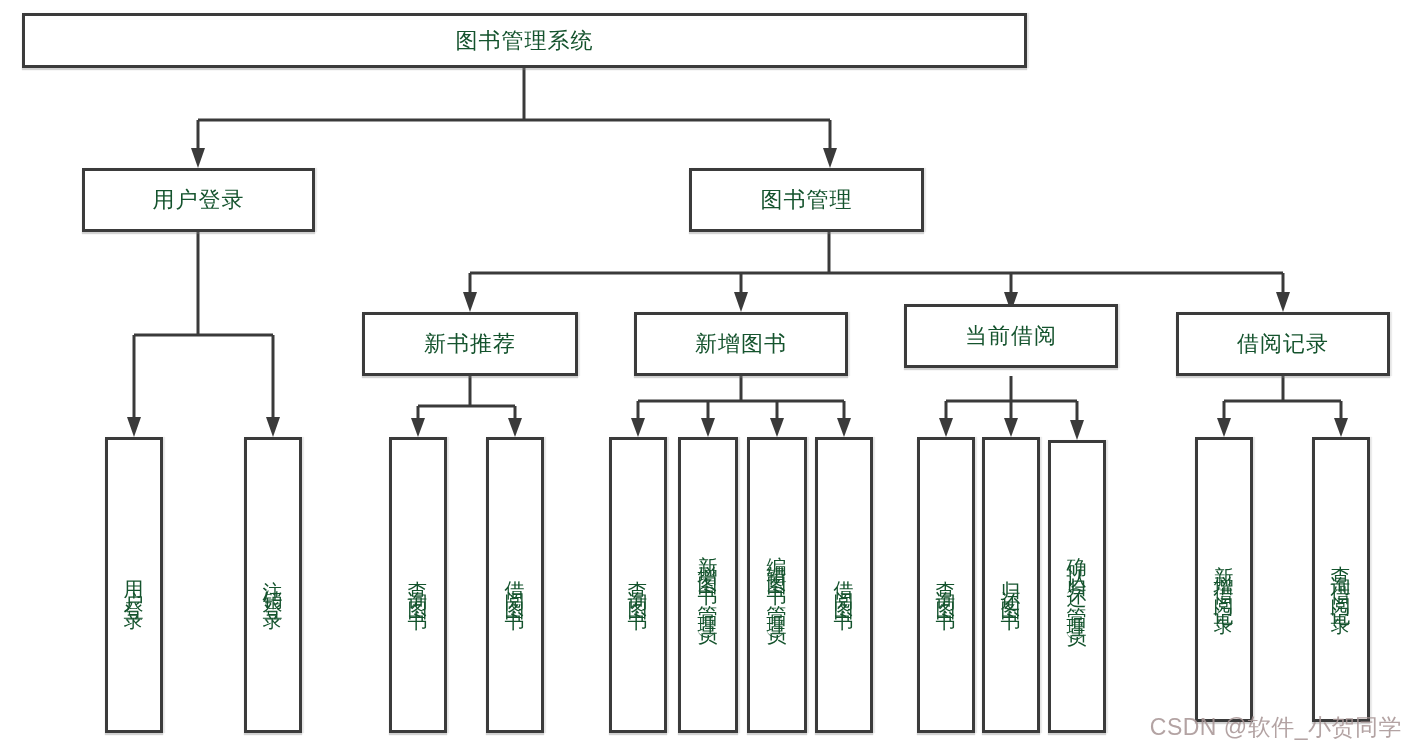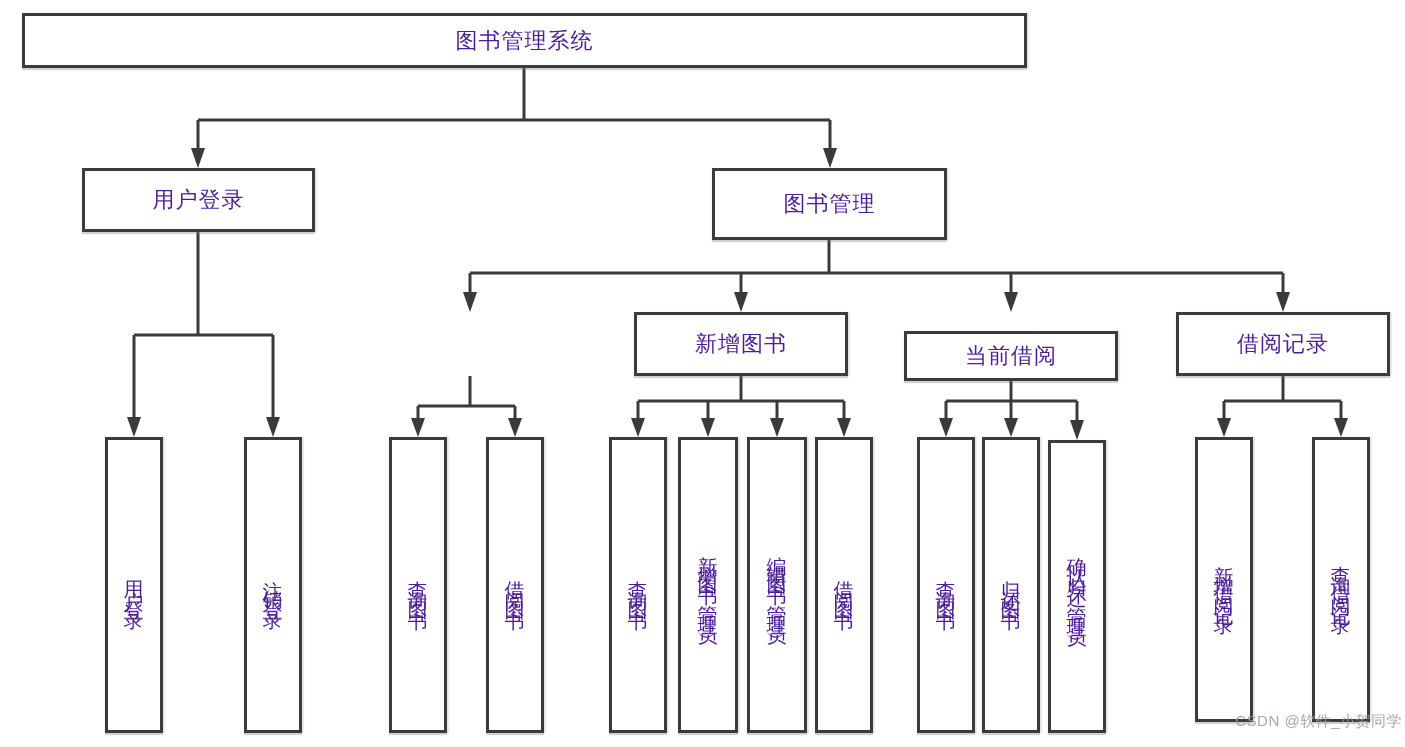--- a/index.html
+++ b/index.html
@@ -25,42 +25,42 @@
   .box {
     position: absolute;
     box-sizing: border-box;
     background: #ffffff;
     border: 3px solid #3b3b3b;
     box-shadow: 0 2px 1px rgba(130,130,130,0.35), 2px 0 1px rgba(160,160,160,0.2);
     display: flex;
     align-items: center;
     justify-content: center;
     z-index: 1;
-    color: #4c1d95;
+    color: #14532d;
   }
   .h-label {
     font-size: 22px;
     letter-spacing: 1px;
     white-space: nowrap;
   }
   .leaf .v-label {
     writing-mode: vertical-rl;
     text-orientation: mixed;
     font-size: 20px;
     letter-spacing: 10px;
     line-height: 1;
     white-space: nowrap;
   }
   
   #node-root            { left: 22px;   top: 13px;  width: 1005px; height: 55px; }
   #node-user-login      { left: 82px;   top: 168px; width: 233px;  height: 64px; }
-  #node-book-mgmt       { left: 712px;  top: 168px; width: 235px;  height: 72px; }
+  #node-book-mgmt       { left: 689px;  top: 168px; width: 235px;  height: 64px; }
   #node-new-books       { left: 362px;  top: 312px; width: 216px;  height: 64px; }
   #node-book-borrow     { left: 634px;  top: 312px; width: 214px;  height: 64px; }
-  #node-current-borrow  { left: 904px;  top: 331px; width: 214px;  height: 50px; justify-content: center; }
+  #node-current-borrow  { left: 904px;  top: 304px; width: 214px;  height: 64px; justify-content: center; }
   #node-borrow-records  { left: 1176px; top: 312px; width: 214px;  height: 64px; justify-content: center; }
 
   #leaf-ul-login   { left: 105px;  top: 437px; width: 58px; height: 296px; }
   #leaf-ul-logout  { left: 244px;  top: 437px; width: 58px; height: 296px; }
   #leaf-nb-query   { left: 389px;  top: 437px; width: 58px; height: 296px; }
   #leaf-nb-borrow  { left: 486px;  top: 437px; width: 58px; height: 296px; }
   #leaf-bb-query   { left: 609px;  top: 437px; width: 58px; height: 296px; }
   #leaf-bb-add     { left: 678px;  top: 437px; width: 60px; height: 296px; }
   #leaf-bb-edit    { left: 747px;  top: 437px; width: 60px; height: 296px; }
   #leaf-bb-borrow  { left: 815px;  top: 437px; width: 58px; height: 296px; }
@@ -68,21 +68,21 @@
   #leaf-cb-return  { left: 982px;  top: 437px; width: 58px; height: 296px; }
   #leaf-cb-confirm { left: 1048px; top: 440px; width: 58px; height: 293px; }
   #leaf-br-add     { left: 1195px; top: 437px; width: 58px; height: 285px; }
   #leaf-br-query   { left: 1312px; top: 437px; width: 58px; height: 285px; }
 
   #watermark {
     position: absolute;
     right: 3px;
     top: 712px;
     z-index: 3;
-    font-size: 15px;
+    font-size: 23px;
     letter-spacing: 0.5px;
     color: rgba(168, 150, 150, 0.88);
     white-space: nowrap;
   }
 </style>
 </head>
 <body>
 
 <div id="canvas">
 
@@ -156,20 +156,23 @@
     <span class="h-label">图书管理系统</span>
   </div>
 
   <div class="box" id="node-user-login">
     <span class="h-label">用户登录</span>
   </div>
   <div class="box" id="node-book-mgmt">
     <span class="h-label">图书管理</span>
   </div>
 
+  <div class="box" id="node-new-books">
+    <span class="h-label">新书推荐</span>
+  </div>
   <div class="box" id="node-book-borrow">
     <span class="h-label">新增图书</span>
   </div>
   <div class="box" id="node-current-borrow">
     <span class="h-label">当前借阅</span>
   </div>
   <div class="box" id="node-borrow-records">
     <span class="h-label">借阅记录</span>
   </div>
 

